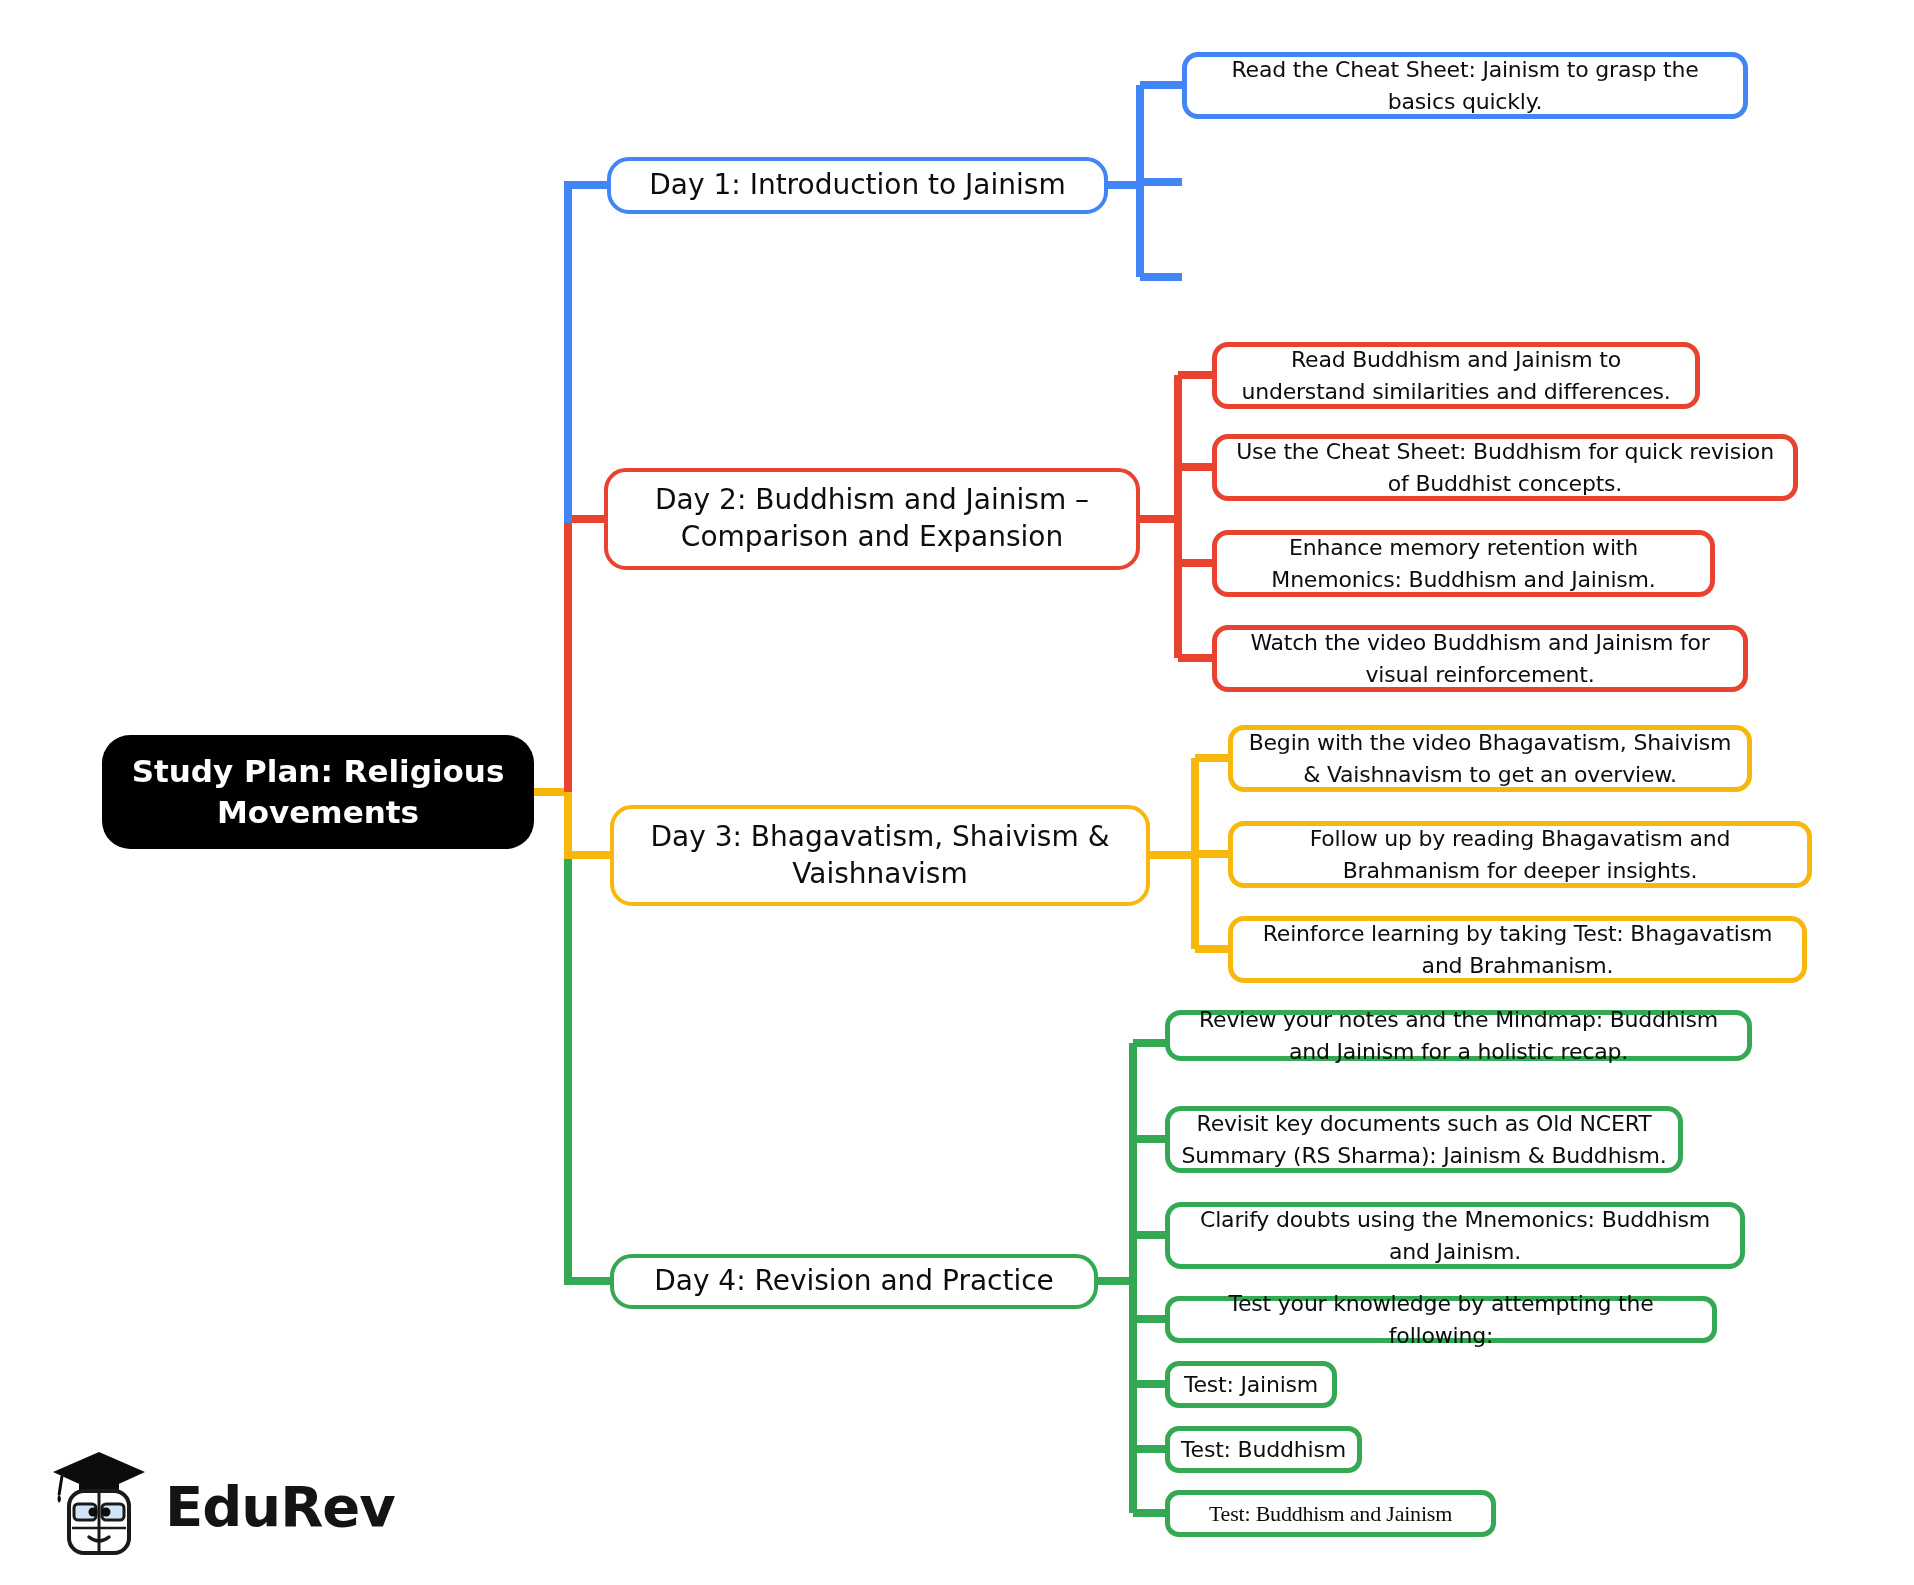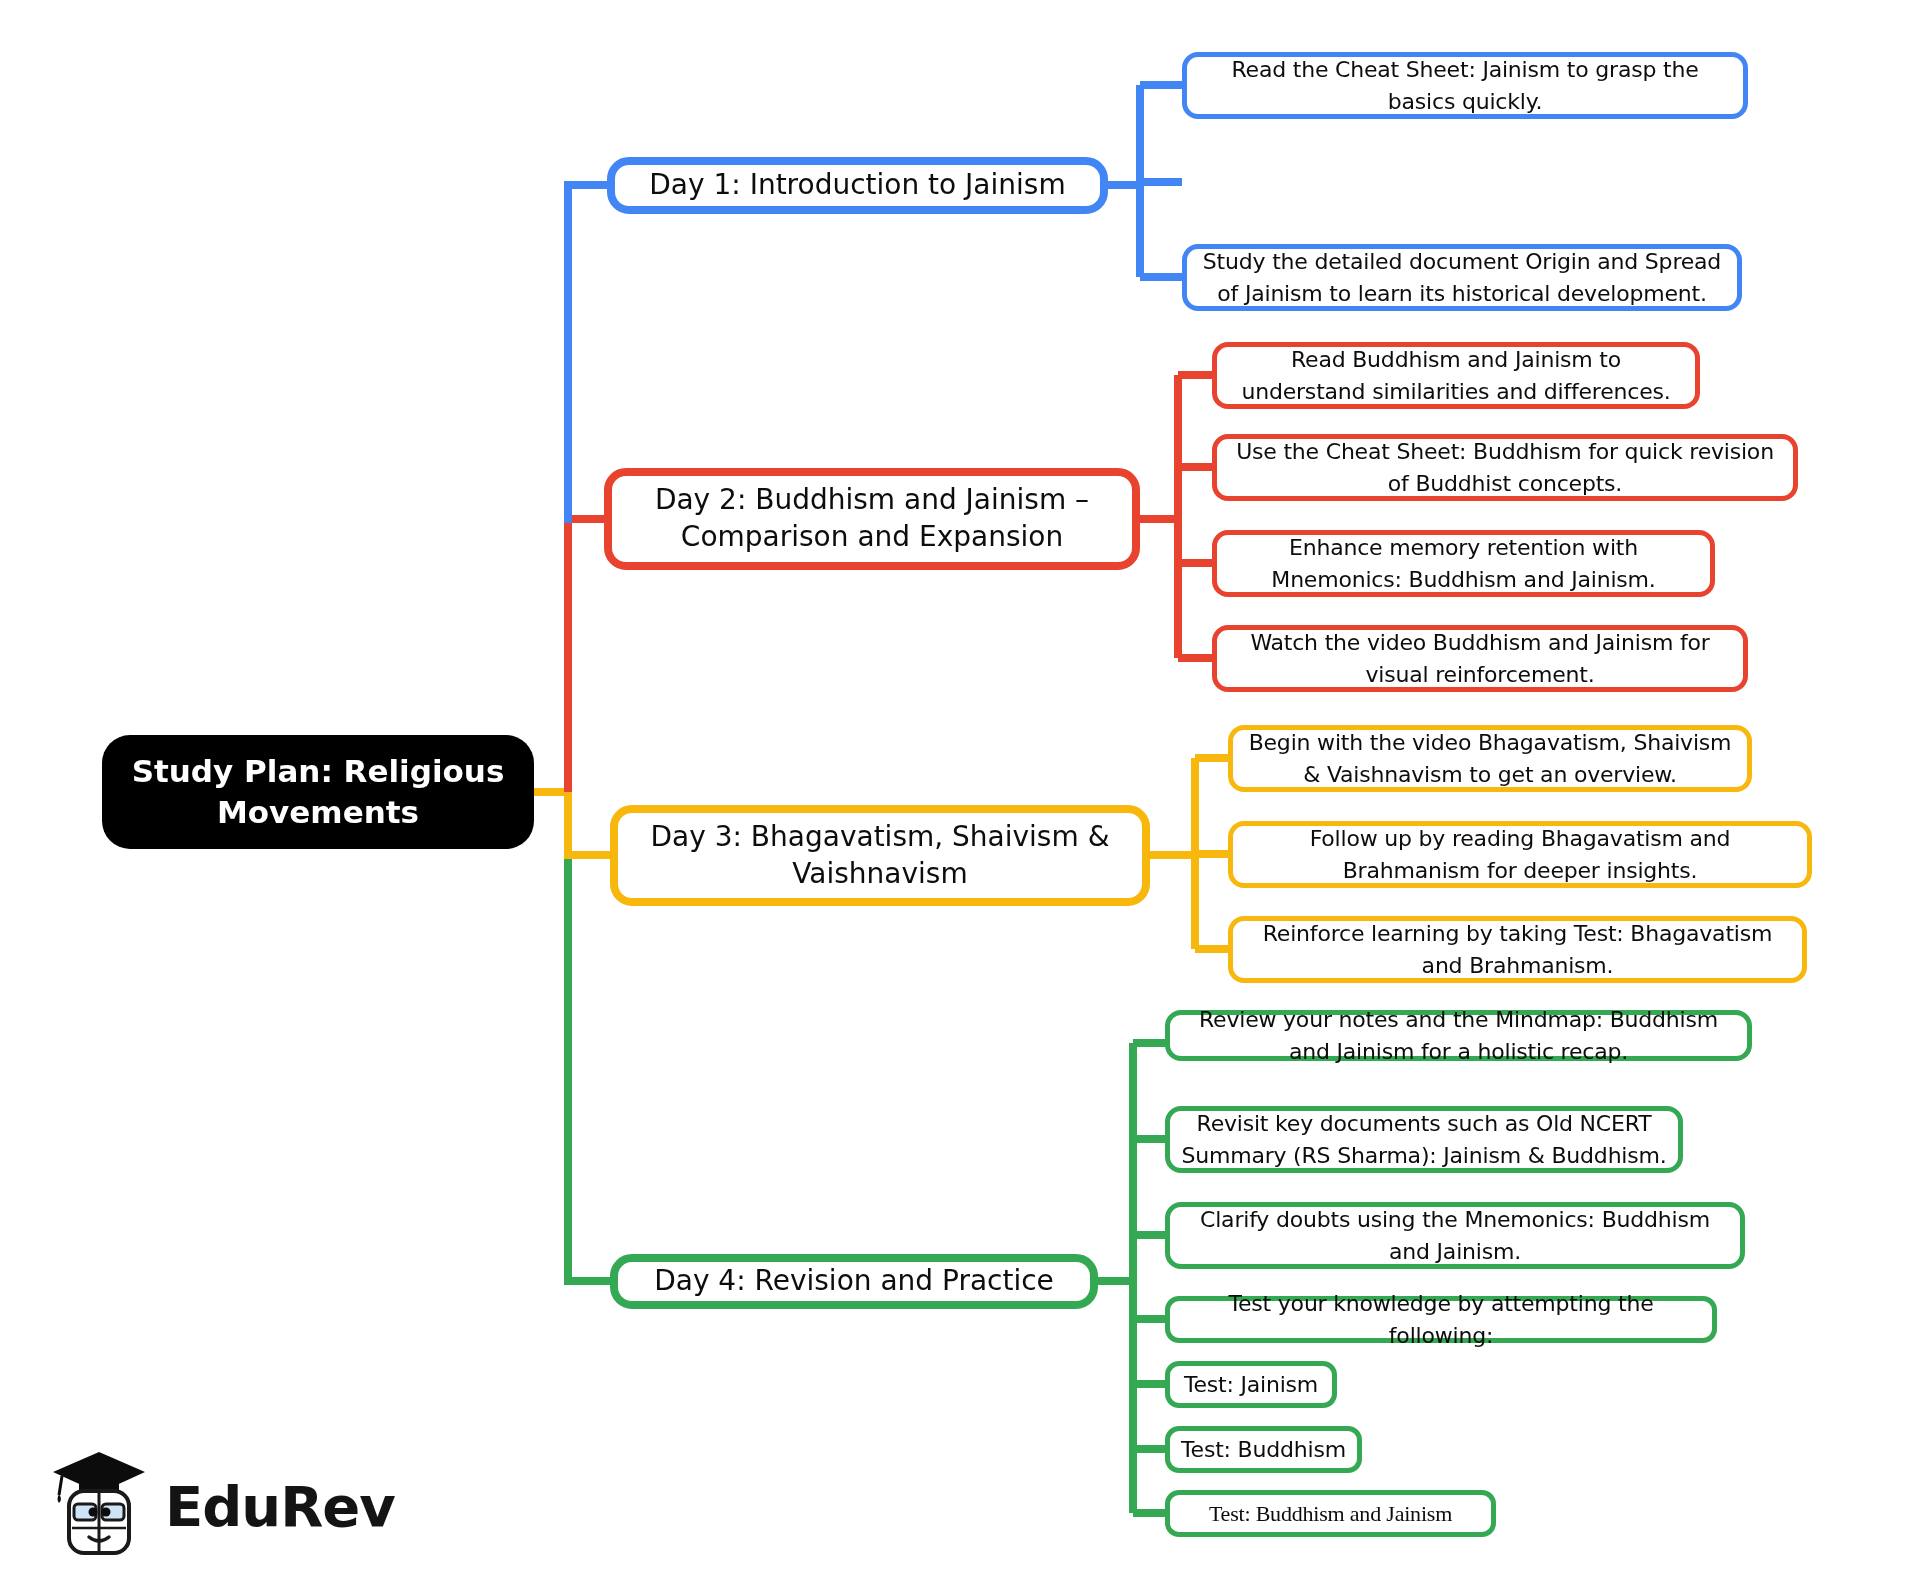--- a/index.html
+++ b/index.html
@@ -12,21 +12,21 @@
   .node {
     position:absolute; box-sizing:border-box; background:#ffffff;
     display:flex; align-items:center; justify-content:center;
     text-align:center; color:#0d0d0d;
   }
   .root {
     background:#000000; color:#ffffff; font-weight:bold;
     font-size:31px; line-height:1.32; border-radius:28px; padding:6px 6px;
   }
   .day {
-    border:8px solid #0ea5e9; border-radius:22px; font-size:28px;
+    border:4px solid #0ea5e9; border-radius:22px; font-size:28px;
     line-height:1.32; padding:4px 12px;
   }
   .leaf {
     border:5px solid #888; border-radius:16px; font-size:22px;
     line-height:1.42; padding:10px 10px; letter-spacing:-0.2px;
   }
   .leaf.small { border-radius:14px; }
   .logo { position:absolute; left:49px; top:1448px; display:flex; align-items:center; gap:16px;text-align:center; }
   .logo-text { font-size:56px; font-weight:bold; color:#141414; letter-spacing:-1px; }
 </style>
@@ -52,21 +52,20 @@
   </svg>
 
   <div class="node root" style="left:102px; top:735px; width:432px; height:114px;">Study Plan: Religious Movements</div>
 
   <div class="node day" style="left: 607px; top: 157px; width: 501px; height: 57px; border-color: rgb(66, 133, 244);">Day 1: Introduction to Jainism</div>
   <div class="node day" style="left: 604px; top: 468px; width: 536px; height: 102px; border-color: rgb(232, 67, 46);">Day 2: Buddhism and Jainism – Comparison and Expansion</div>
   <div class="node day" style="left: 610px; top: 805px; width: 540px; height: 101px; border-color: rgb(248, 183, 13);">Day 3: Bhagavatism, Shaivism &amp; Vaishnavism</div>
   <div class="node day" style="left: 610px; top: 1254px; width: 488px; height: 55px; border-color: rgb(52, 168, 83);">Day 4: Revision and Practice</div>
 
   <div class="node leaf" style="left: 1182px; top: 52px; width: 566px; height: 67px; border-color: rgb(66, 133, 244);">Read the Cheat Sheet: Jainism to grasp the basics quickly.</div>
-  <div class="node leaf" style="left: 1182px; top: 244px; width: 560px; height: 67px; border-color: rgb(66, 133, 244);">Study the detailed document Origin and Spread of Jainism to learn its historical development.</div>
 
   <div class="node leaf" style="left: 1212px; top: 342px; width: 488px; height: 67px; border-color: rgb(232, 67, 46);">Read Buddhism and Jainism to understand similarities and differences.</div>
   <div class="node leaf" style="left: 1212px; top: 434px; width: 586px; height: 67px; border-color: rgb(232, 67, 46);">Use the Cheat Sheet: Buddhism for quick revision of Buddhist concepts.</div>
   <div class="node leaf" style="left: 1212px; top: 530px; width: 503px; height: 67px; border-color: rgb(232, 67, 46);">Enhance memory retention with Mnemonics: Buddhism and Jainism.</div>
   <div class="node leaf" style="left: 1212px; top: 625px; width: 536px; height: 67px; border-color: rgb(232, 67, 46);">Watch the video Buddhism and Jainism for visual reinforcement.</div>
 
   <div class="node leaf" style="left: 1228px; top: 725px; width: 524px; height: 67px; border-color: rgb(248, 183, 13);">Begin with the video Bhagavatism, Shaivism &amp; Vaishnavism to get an overview.</div>
   <div class="node leaf" style="left: 1228px; top: 821px; width: 584px; height: 67px; border-color: rgb(248, 183, 13);">Follow up by reading Bhagavatism and Brahmanism for deeper insights.</div>
   <div class="node leaf" style="left: 1228px; top: 916px; width: 579px; height: 67px; border-color: rgb(248, 183, 13);">Reinforce learning by taking Test: Bhagavatism and Brahmanism.</div>
 

